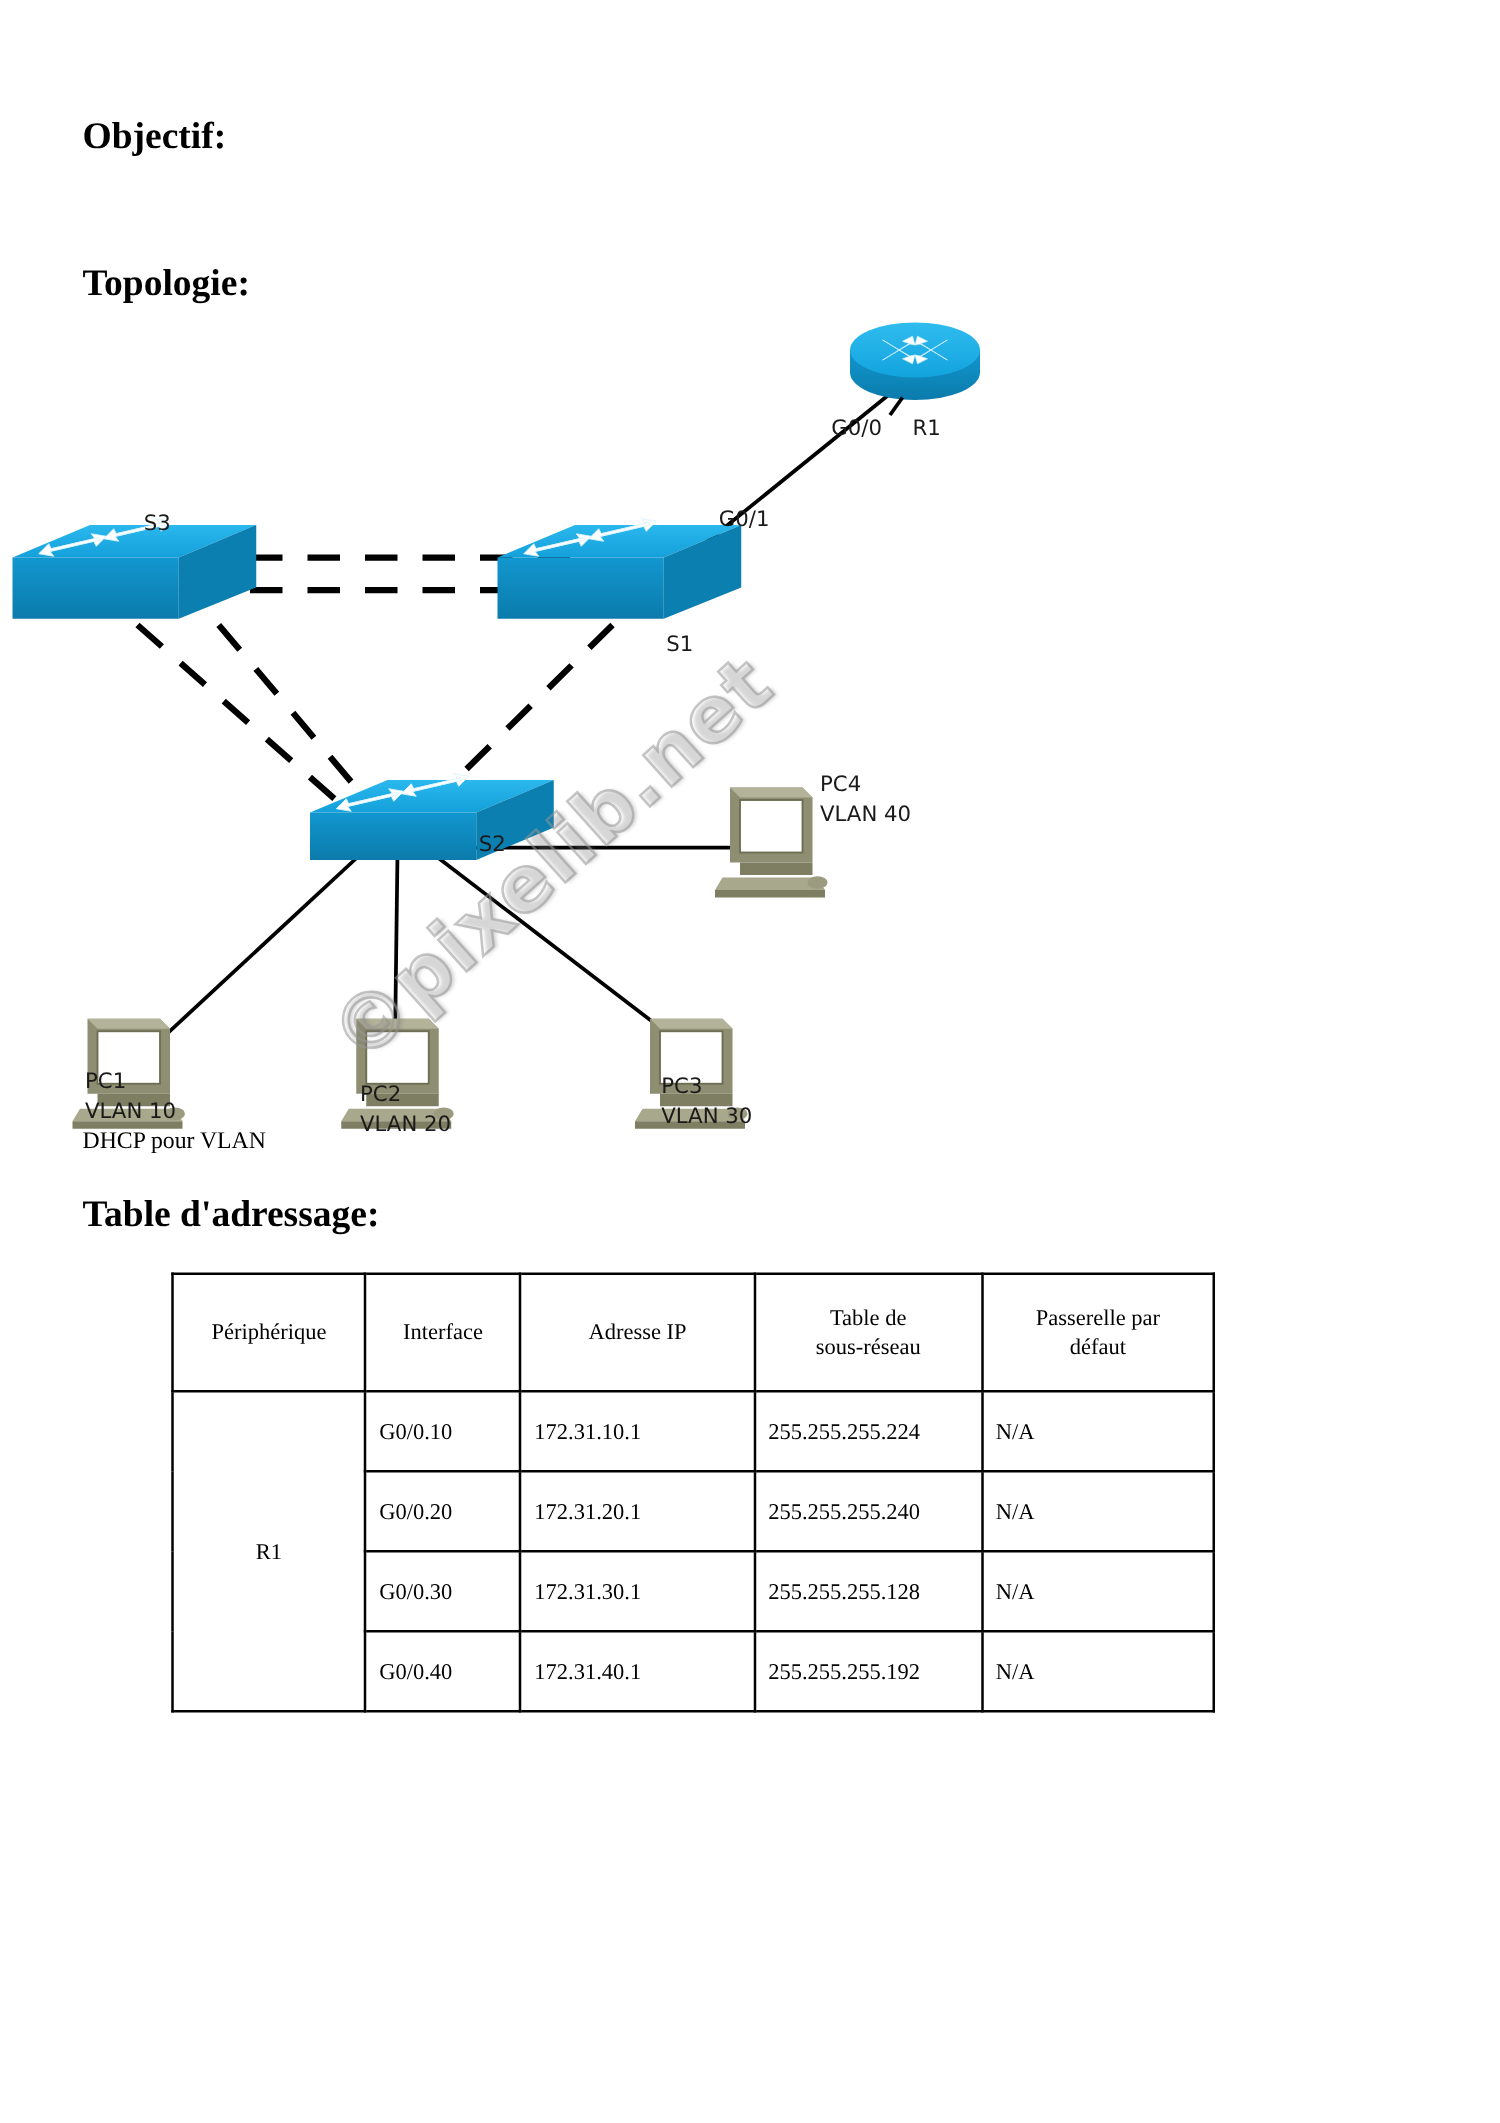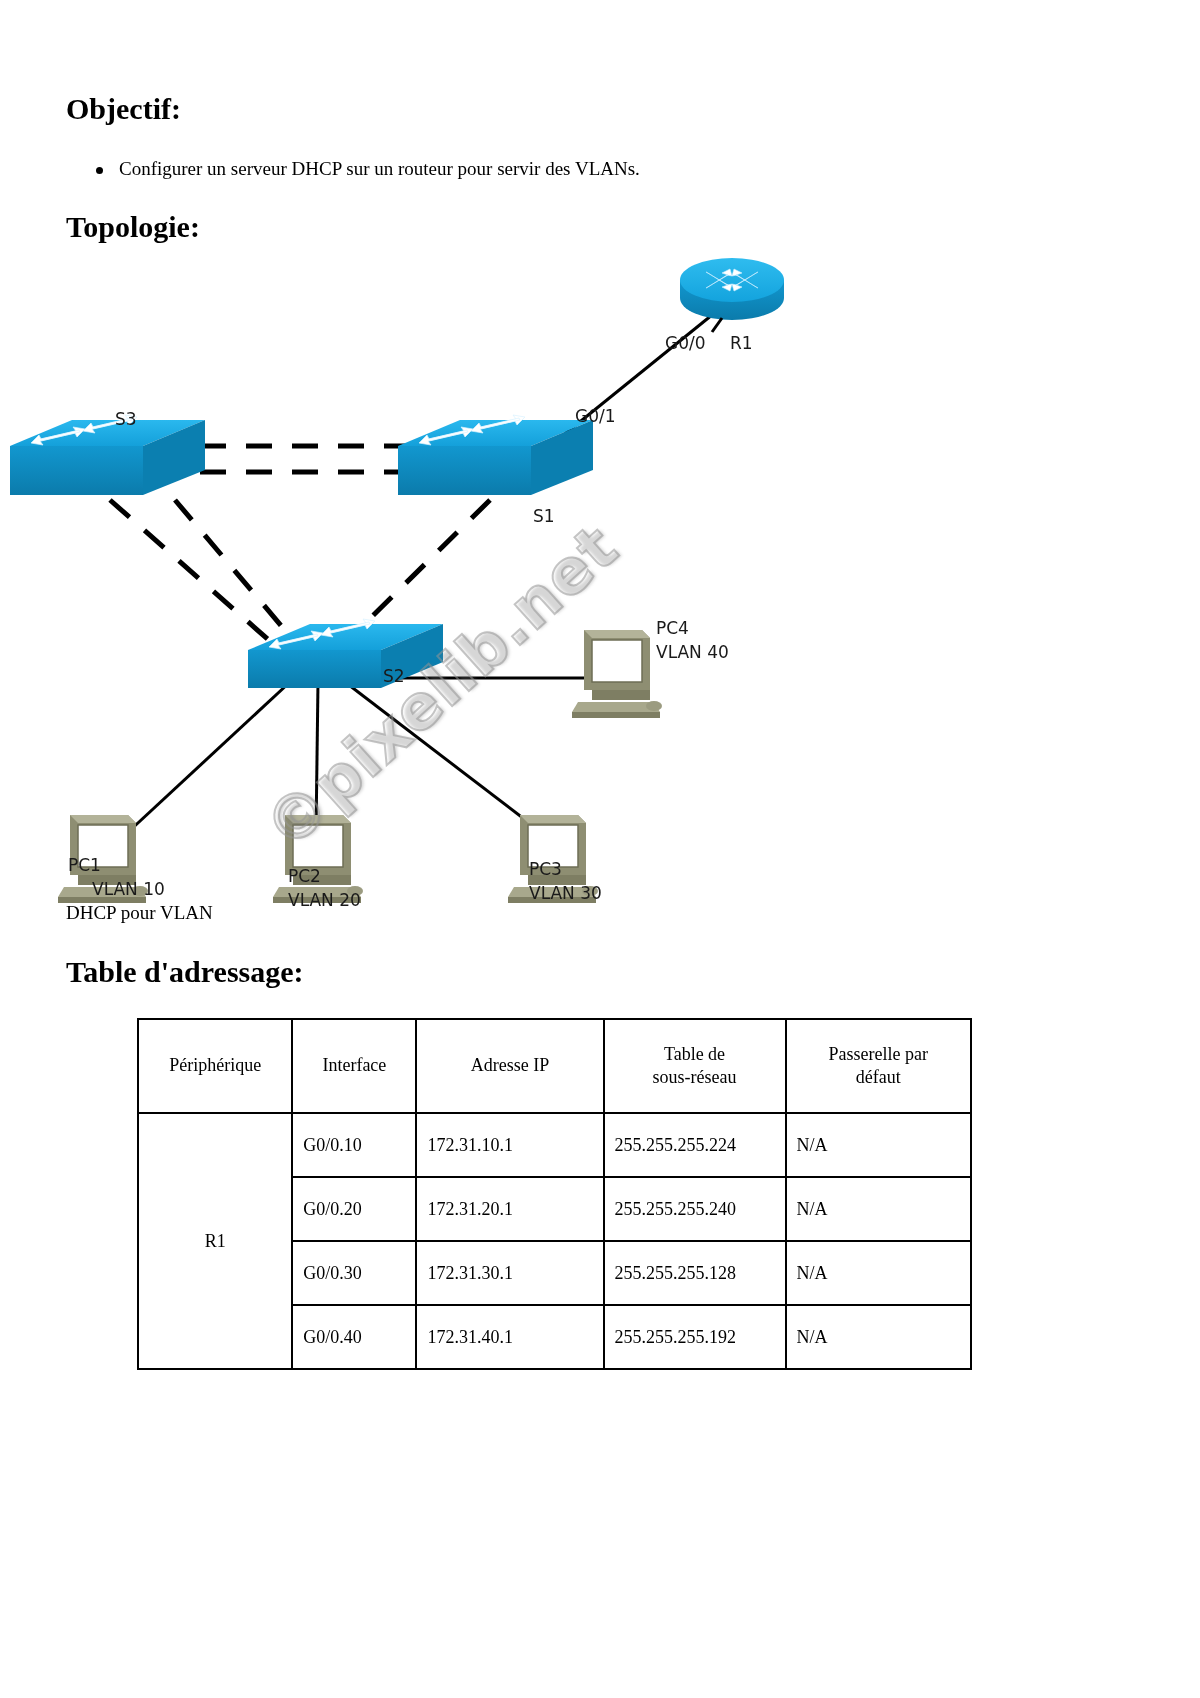--- a/index.html
+++ b/index.html
@@ -110,24 +110,20 @@
   .col-mask { width:175px; }
   .col-gw   { width:199px; }
 </style>
 </head>
 <body>
 
 <div class="page">
 
   <h1 class="sec" id="h-objectif">Objectif:</h1>
 
-  <div class="bullet-row">
-    <span class="bullet-dot"></span>
-    <span class="bullet-text">Configurer un serveur DHCP sur un routeur pour servir des VLANs.</span>
-  </div>
 
   <h1 class="sec" id="h-topologie">Topologie:</h1>
 
   <div id="diagram">
 
     <svg width="1200" height="690" viewBox="0 0 1200 690">
       <defs>
         <linearGradient id="swTop" x1="0" y1="0" x2="0" y2="1">
           <stop offset="0%" stop-color="#2ab8ee"></stop>
           <stop offset="100%" stop-color="#14a0da"></stop>
@@ -262,21 +258,21 @@
     <div class="dev-label" style="left:115px; top:158px;">S3</div>
 
     <div class="dev-label" style="left:533px; top:255px;">S1</div>
 
     <div class="dev-label" style="left:383px; top:415px;">S2</div>
 
     <div class="dev-label" style="left:656px; top:367px;">PC4</div>
     <div class="dev-label" style="left:656px; top:391px;">VLAN 40</div>
 
     <div class="dev-label" style="left:68px; top:604px;">PC1</div>
-    <div class="dev-label" style="left:68px; top:628px;margin-left:24px;">VLAN 10</div>
+    <div class="dev-label" style="left:68px; top:628px;">VLAN 10</div>
 
     <div class="dev-label" style="left:288px; top:615px;">PC2</div>
     <div class="dev-label" style="left:288px; top:639px;">VLAN 20</div>
 
     <div class="dev-label" style="left:529px; top:608px;">PC3</div>
     <div class="dev-label" style="left:529px; top:632px;">VLAN 30</div>
 
     <div class="serif-note" style="left:66px; top:652px;">DHCP pour VLAN</div>
 
     <div id="watermark">©pixelib.net</div>

